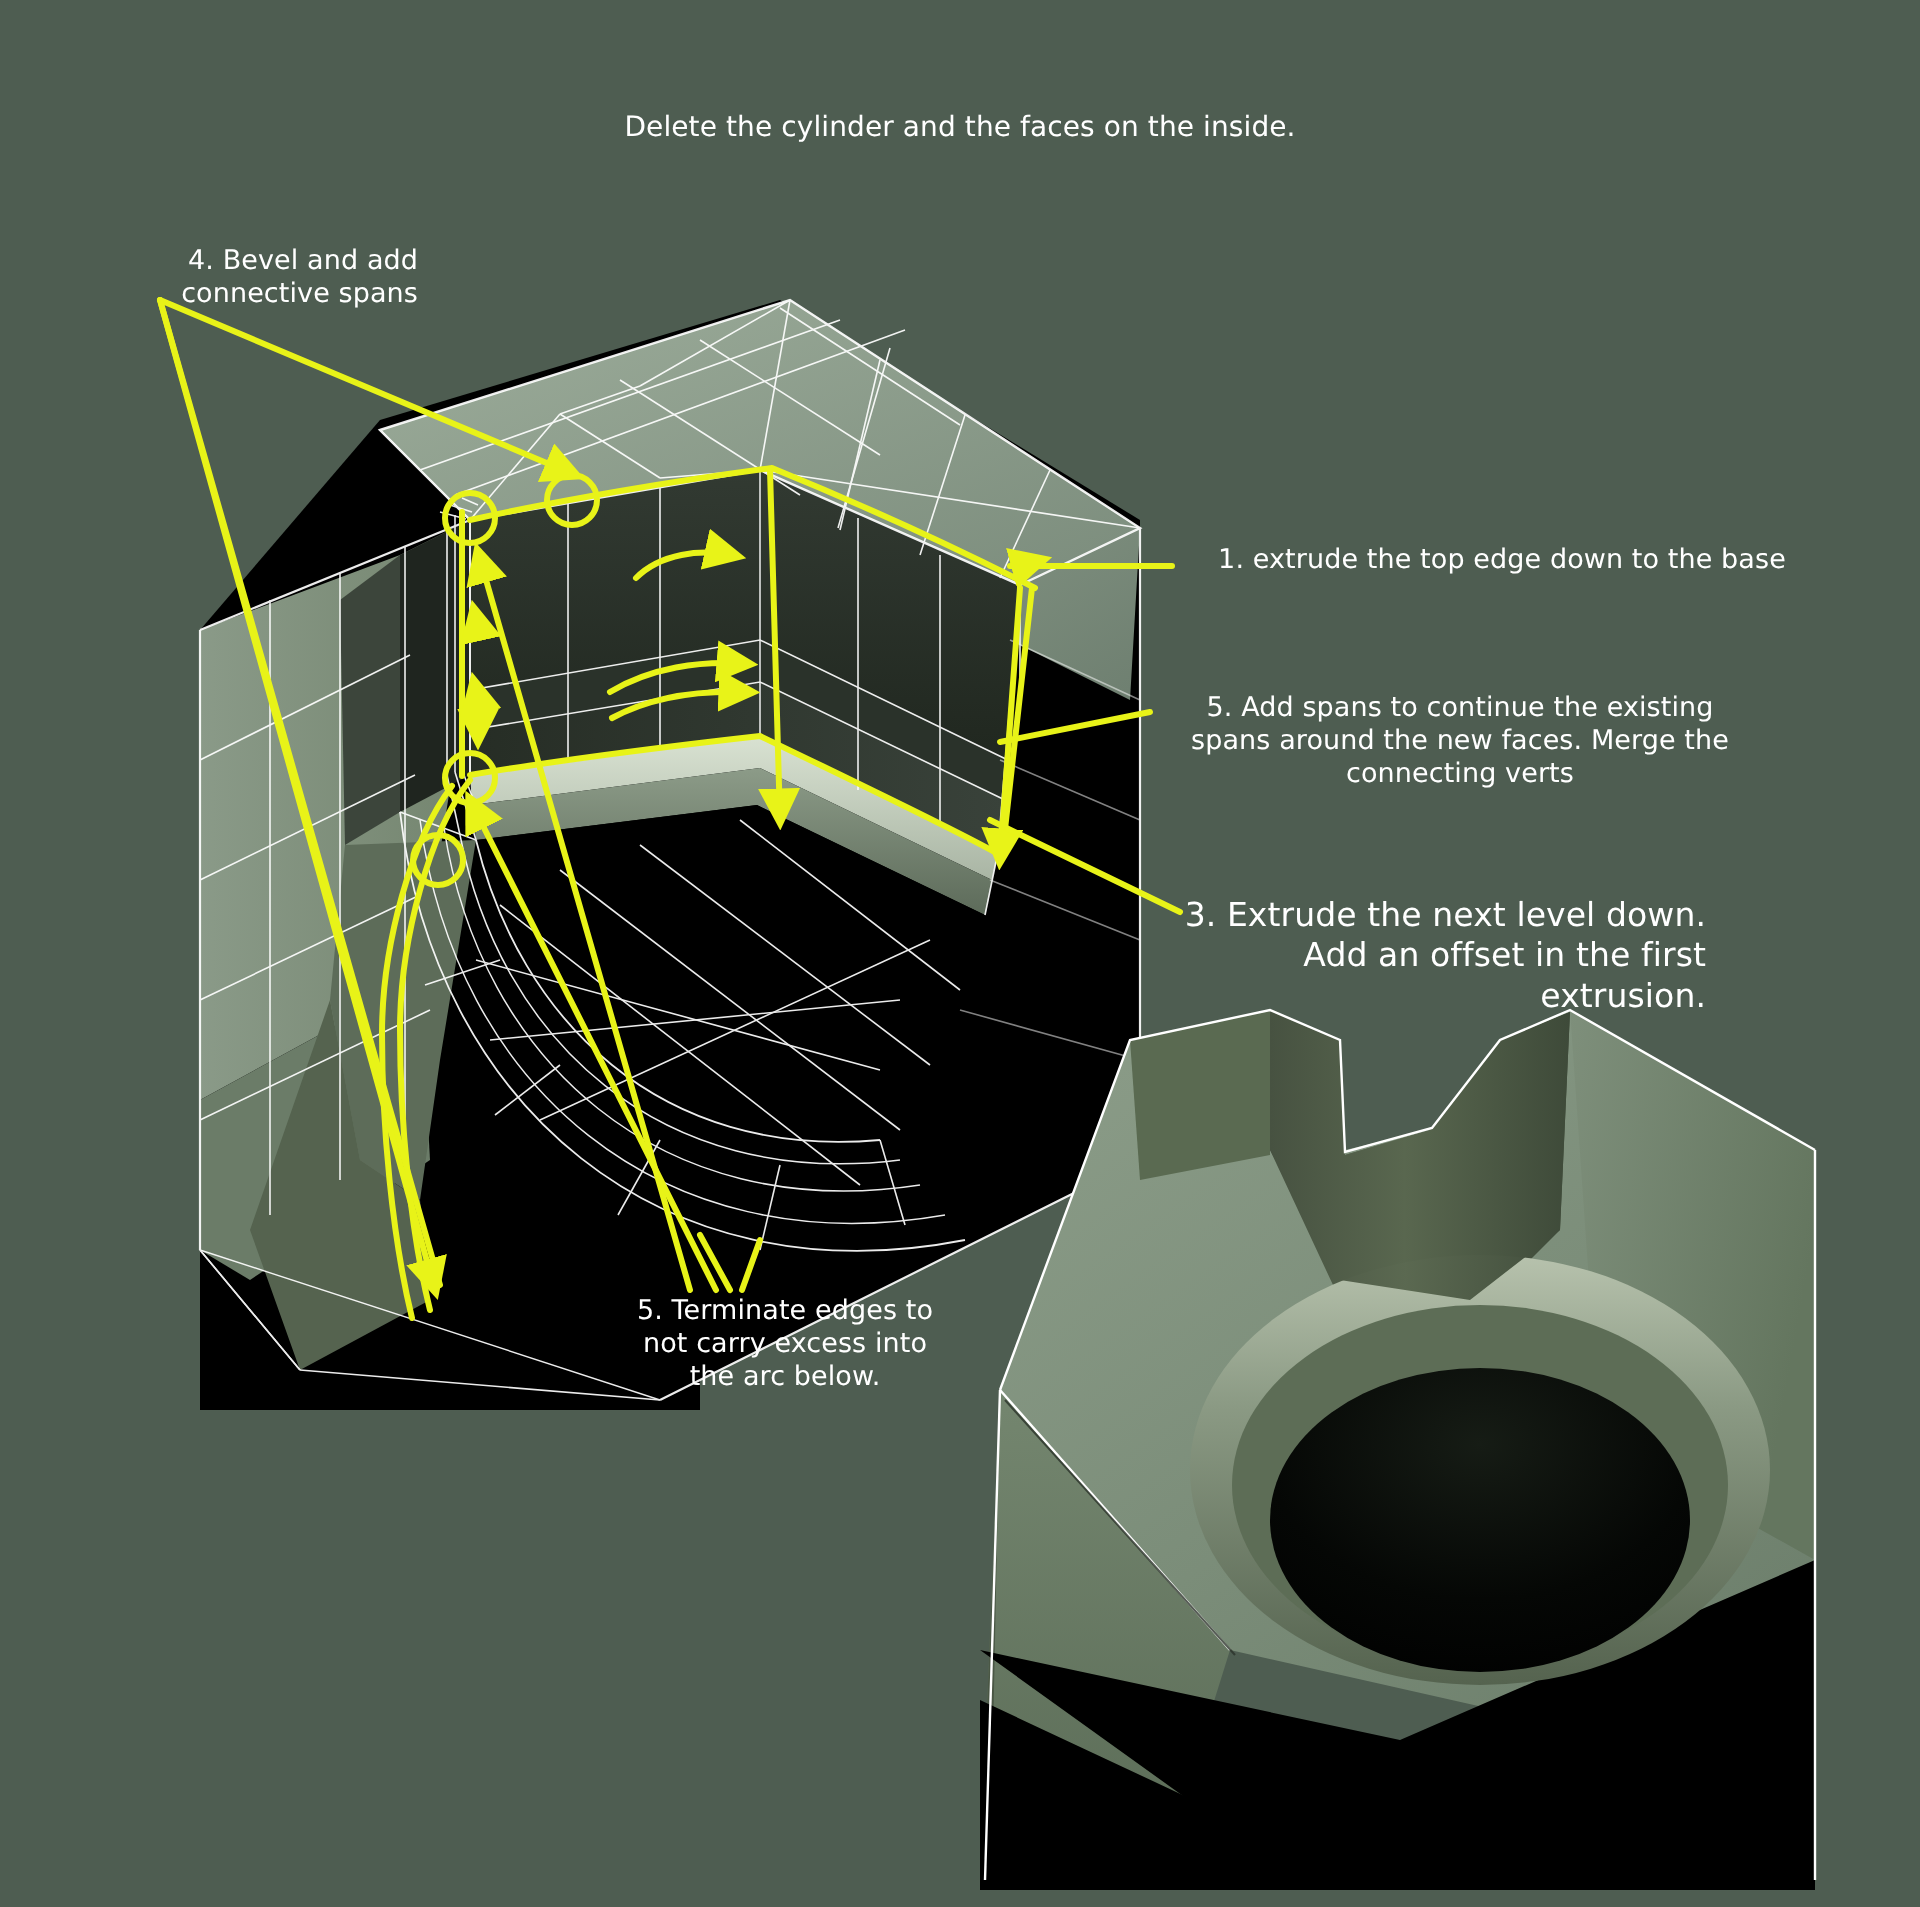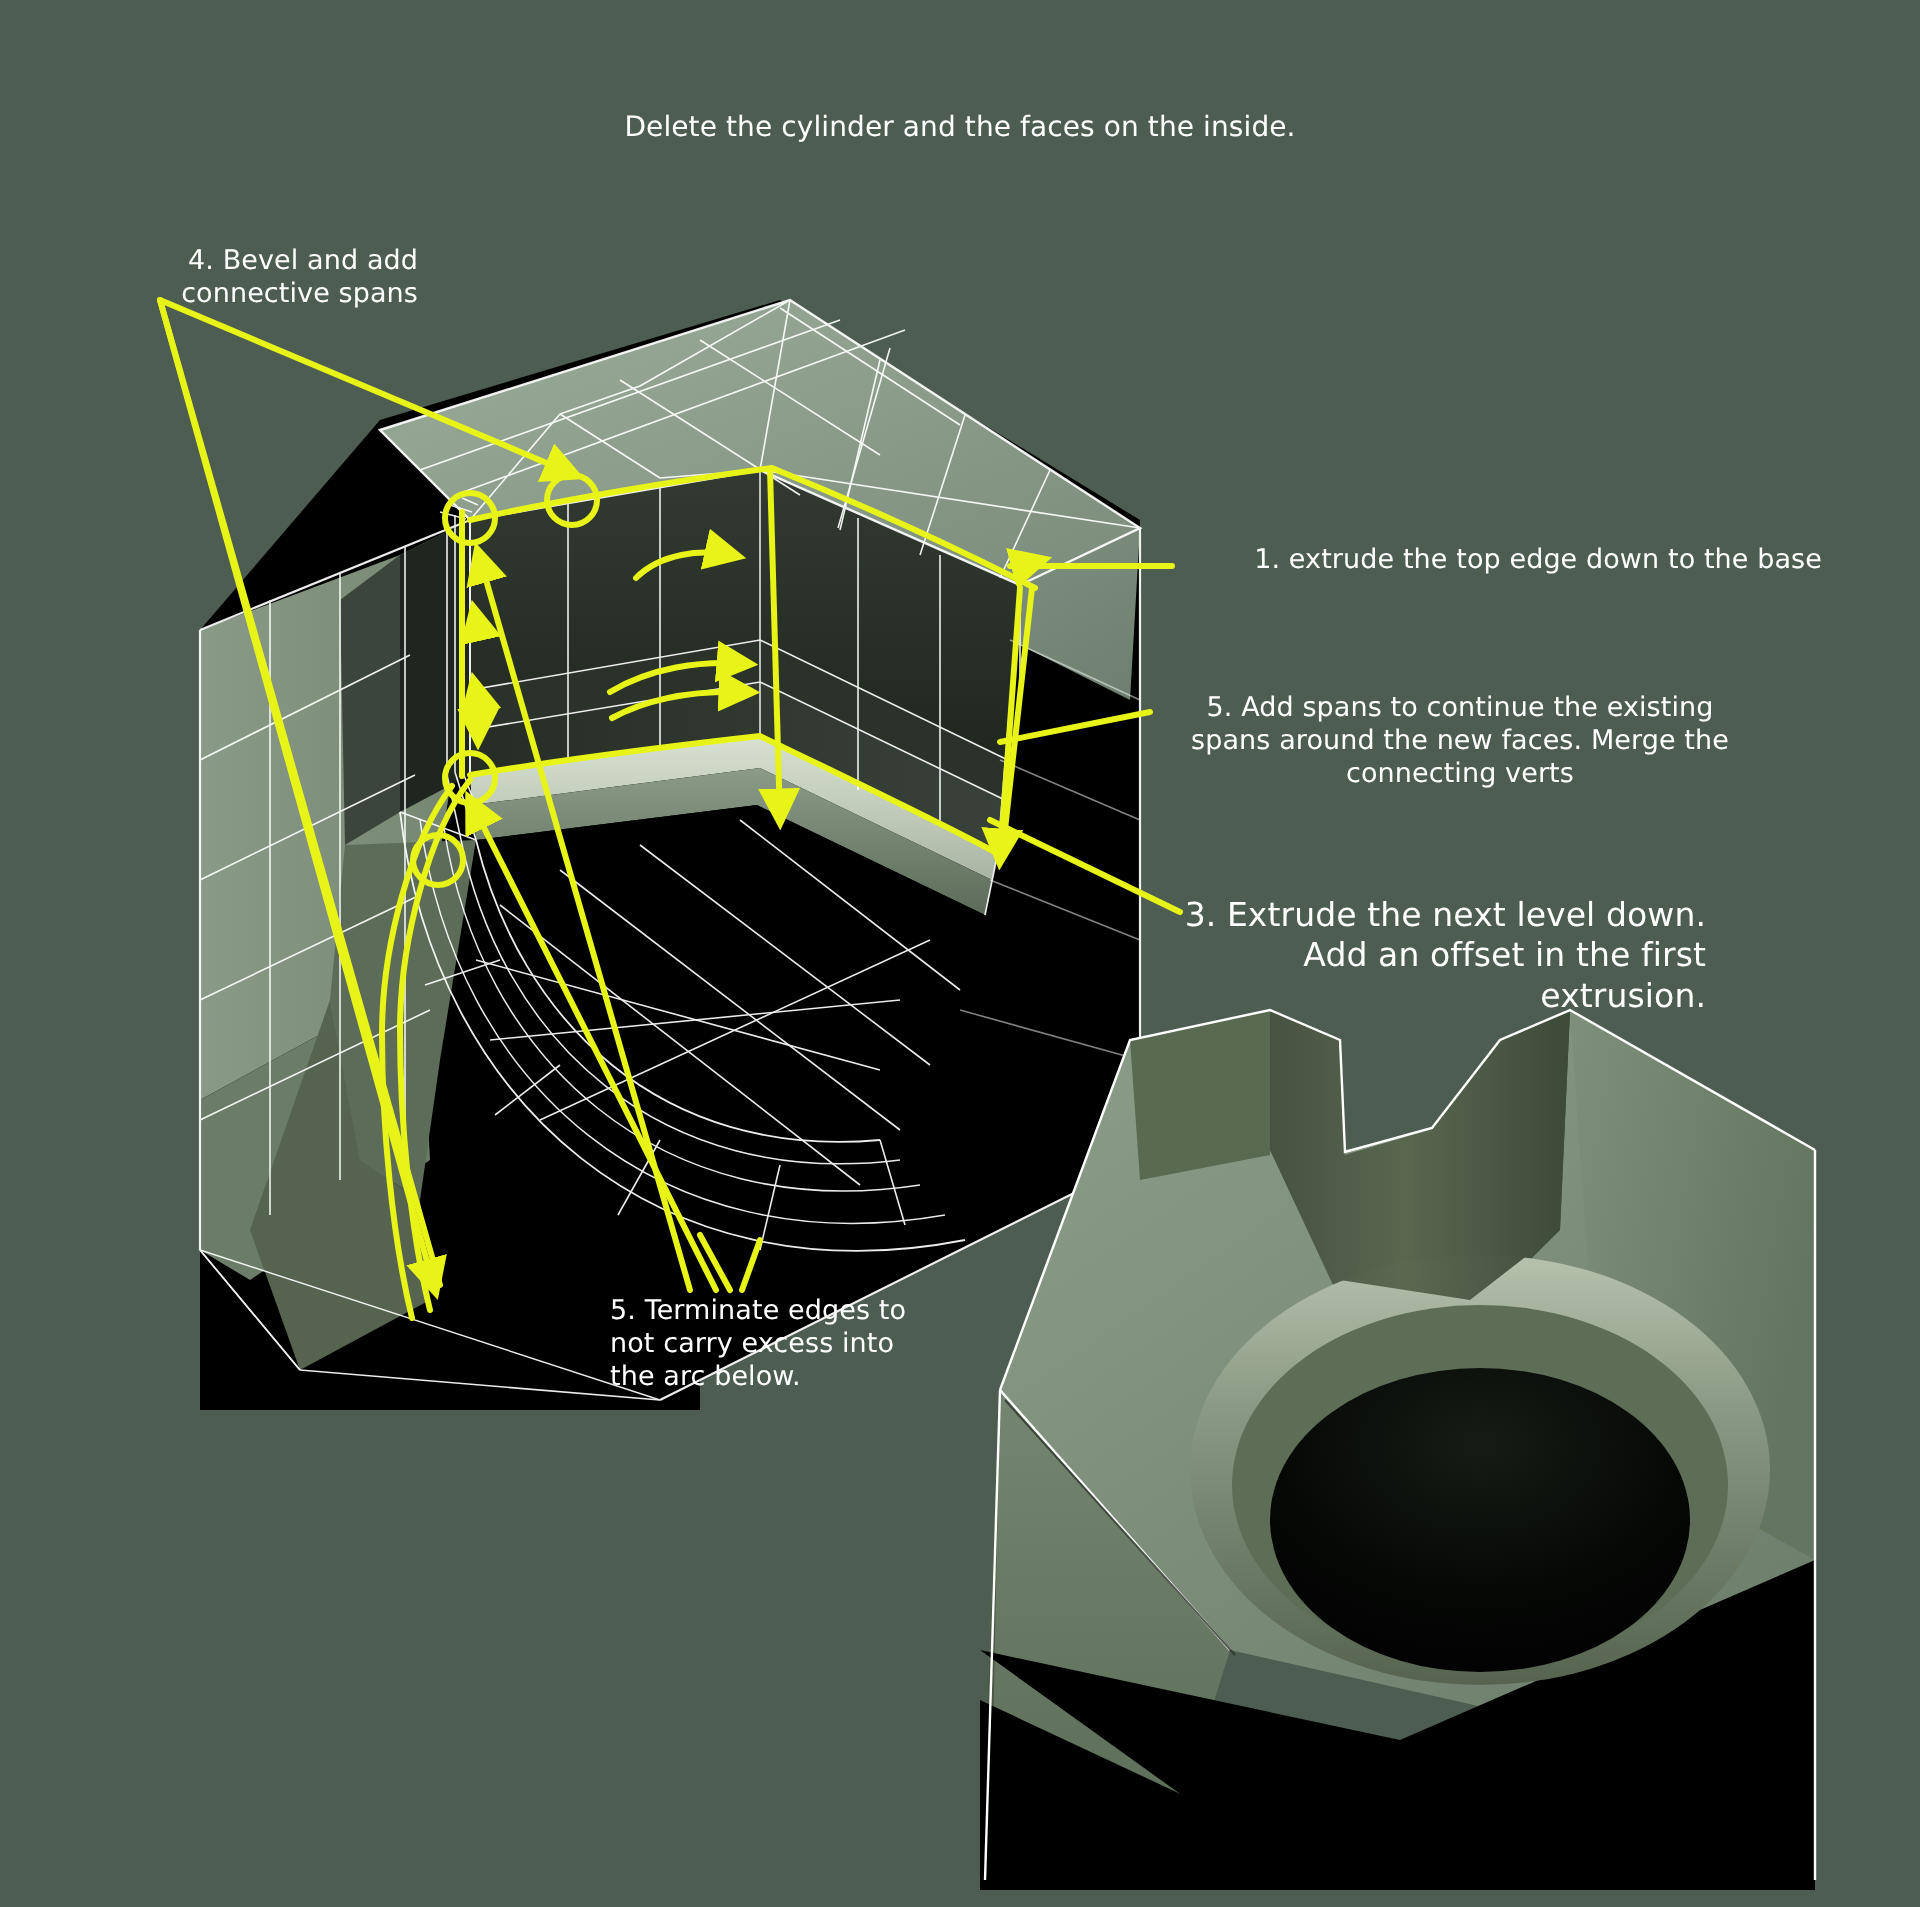--- a/index.html
+++ b/index.html
@@ -43,41 +43,42 @@
     left: 88px;
     top: 245px;
     width: 330px;
     text-align: right;
     font-size: 27px;
   }
   #label-1 {
     left: 1182px;
     top: 544px;
     width: 640px;
-    text-align: right;
+    text-align: center;
     font-size: 27px;
   }
   #label-2 {
     left: 1150px;
     top: 692px;
     width: 620px;
     text-align: center;
     font-size: 27px;
   }
   #label-3 {
     left: 1136px;
     top: 895px;
     width: 570px;
     text-align: right;
     font-size: 33px;
   }
   #label-5 {
     left: 610px;
     top: 1295px;
     width: 350px;
+    text-align: center;
     font-size: 27px;
   }
 </style>
 </head>
 <body>
 
 <div id="page">
 
   <svg id="scene" viewBox="0 0 1920 1907">
     <defs>

